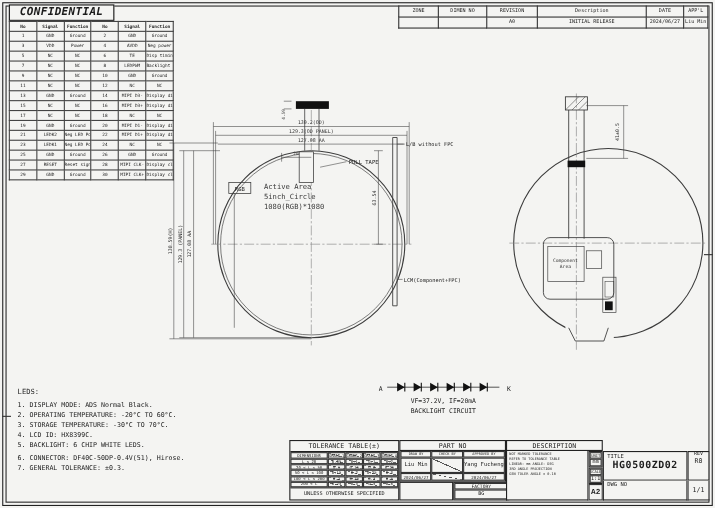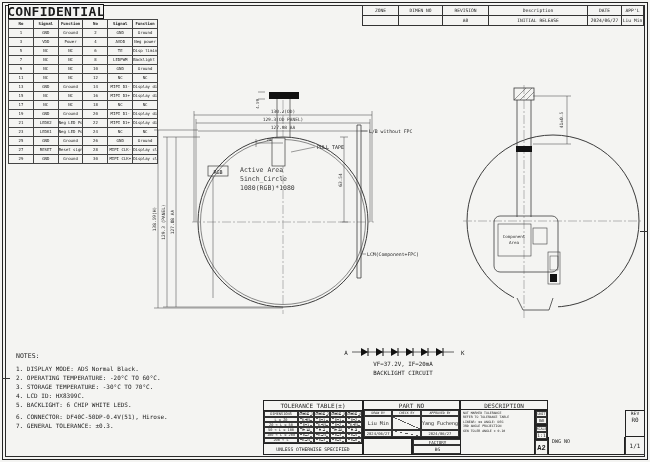--- a/index.html
+++ b/index.html
@@ -4,21 +4,21 @@
 <style>
   html,body{margin:0;padding:0;}
   .page{position:relative;width:650px;height:462px;background:#f4f4f2;overflow:hidden;
         font-family:"DejaVu Sans Mono",monospace;color:#1c1c1c;}
   .frame-outer{position:absolute;inset:2px;border:1.5px solid #222;pointer-events:none;}
   .frame-inner{position:absolute;inset:5px;border:1px solid #2a2a2a;pointer-events:none;}
   .tick{position:absolute;background:#333;}
 
   
   .confidential{position:absolute;left:8px;top:4px;width:94px;height:13px;border:1.2px solid #111;
-    display:flex;align-items:center;justify-content:center;font-weight:bold;font-size:13px;letter-spacing:.3px;background:#f4f4f2;}
+    display:flex;align-items:center;justify-content:center;font-weight:bold;font-size:10px;letter-spacing:.3px;background:#f4f4f2;font-style:italic;}
 
   
   .pin-table{position:absolute;left:8px;top:19px;width:150px;border-collapse:collapse;table-layout:fixed;background:#f4f4f2;}
   .pin-table th,.pin-table td{border:0.5px solid #444;font-size:4px;line-height:1.1;height:8px;
     text-align:center;padding:0;overflow:hidden;white-space:nowrap;font-weight:normal;}
   .pin-table th{font-weight:bold;}
 
   
   .rev-table{position:absolute;left:362px;top:5px;width:281px;border-collapse:collapse;table-layout:fixed;background:#f4f4f2;}
   .rev-table th,.rev-table td{border:0.6px solid #333;font-size:4.6px;height:9px;text-align:center;
@@ -377,21 +377,21 @@
       <text class="tiny" x="514" y="244" text-anchor="middle">Area</text>
       <text class="dim" transform="rotate(-90 563 120)" x="563" y="120" text-anchor="middle">41±0.5</text>
       <text class="bl" x="346" y="355" text-anchor="middle">A</text>
       <text class="bl" x="461" y="355">K</text>
       <text class="bl" x="403" y="366" text-anchor="middle">VF=37.2V, IF=20mA</text>
       <text class="bl" x="403" y="375" text-anchor="middle">BACKLIGHT CIRCUIT</text>
     </g>
   </svg>
 
   <div class="notes">
-    <div class="title">NOTES:</div>
+    <div class="title">LEDS:</div>
     <div>
 
     <div class="note">1. DISPLAY MODE: ADS Normal Black.</div>
         <div class="note">2. OPERATING TEMPERATURE: -20°C TO 60°C.</div>
         <div class="note">3. STORAGE TEMPERATURE: -30°C TO 70°C.</div>
         <div class="note">4. LCD ID: HX8399C.</div>
         <div class="note">5. BACKLIGHT: 6 CHIP WHITE LEDS.</div>
         <div class="note">6. CONNECTOR: DF40C-50DP-0.4V(51), Hirose.</div>
         <div class="note">7. GENERAL TOLERANCE: ±0.3.</div>
       </div>
@@ -486,20 +486,24 @@
     <div class="tb stack" style="left:272px;top:10px;width:13px;height:15px;">
       <div class="cell mini-label">UNIT</div>
       <div class="cell mini-value">mm</div>
     </div>
     <div class="tb stack" style="left:272px;top:25px;width:13px;height:15px;">
       <div class="cell mini-label">SCALE</div>
       <div class="cell mini-value">1:1</div>
     </div>
     <div class="tb cell" style="left:272px;top:40px;width:13px;height:15px;font-size:7px;font-weight:bold;font-family:Liberation Mono, monospace;">A2</div>
 
+    <div class="tb stack" style="left:285px;top:10px;width:77px;height:27px;">
+      <div class="title-label">TITLE</div>
+      <div class="title-value">HG0500ZD02</div>
+    </div>
     <div class="tb stack" style="left:285px;top:37px;width:77px;height:18px;border-top:none;">
       <div class="title-label">DWG NO</div>
     </div>
 
     <div class="tb stack" style="left:362px;top:10px;width:20px;height:27px;">
       <div class="rev-label">REV</div>
       <div class="rev-value">R0</div>
     </div>
     <div class="tb cell" style="left:362px;top:37px;width:20px;height:18px;font-size:6px;border-top:none;">1/1</div>
   </div>

